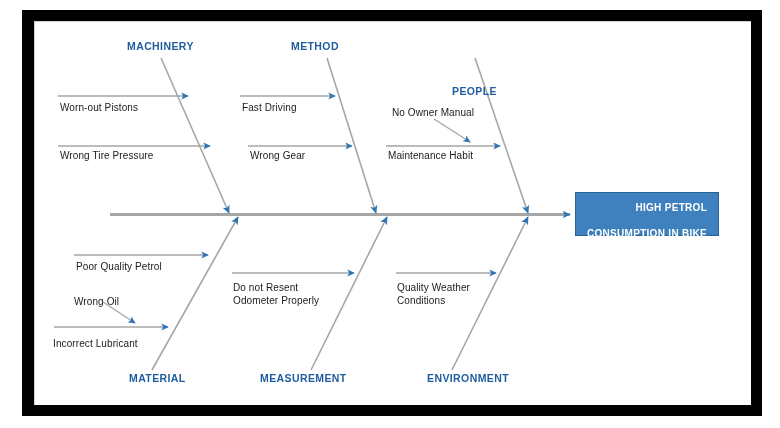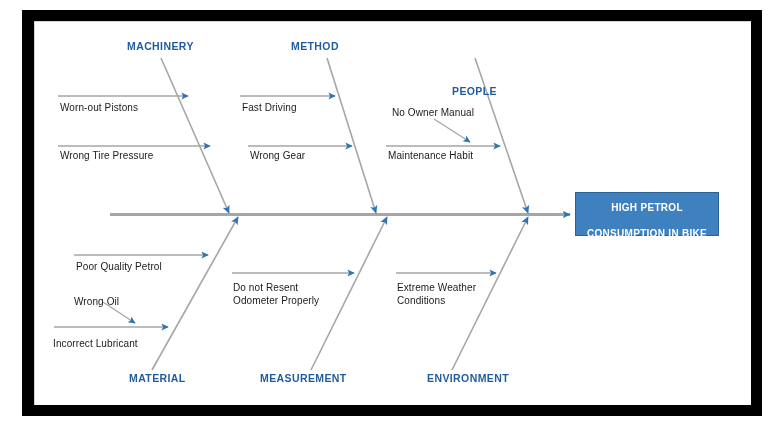--- a/index.html
+++ b/index.html
@@ -79,21 +79,21 @@
     left: 575px;
     top: 192px;
     width: 144px;
     height: 44px;
     background: #3f80bf;
     border: 1px solid #2a6296;
     box-sizing: border-box;
     display: flex;
     align-items: center;
     justify-content: center;
-    text-align: center;
+    text-align: right;
   }
   .head-box .head-text {
     color: #ffffff;
     font-weight: bold;
     font-size: 10px;
     line-height: 13px;
     letter-spacing: 0.3px;
     font-family: "Liberation Sans", sans-serif;
     white-space: pre-line;
   }
@@ -174,21 +174,21 @@
     <div class="lbl" style="left:392px; top:106px;">No Owner Manual</div>
     <div class="lbl" style="left:388px; top:149px;">Maintenance Habit</div>
 
     <div class="lbl" style="left:76px; top:260px;">Poor Quality Petrol</div>
     <div class="lbl" style="left:74px; top:295px;">Wrong Oil</div>
     <div class="lbl" style="left:53px; top:337px;">Incorrect Lubricant</div>
 
     <div class="lbl" style="left:233px; top:281px;">Do not Resent</div>
     <div class="lbl" style="left:233px; top:294px;">Odometer Properly</div>
 
-    <div class="lbl" style="left:397px; top:281px;">Extreme Weather</div>
+    <div class="lbl" style="left:397px; top:281px;">Quality Weather</div>
     <div class="lbl" style="left:397px; top:294px;">Conditions</div>
 
     <div class="head-box">
       <div class="head-text">
         <span>HIGH PETROL</span><br>
         <span>CONSUMPTION IN BIKE</span>
       </div>
     </div>
 
   </div>

